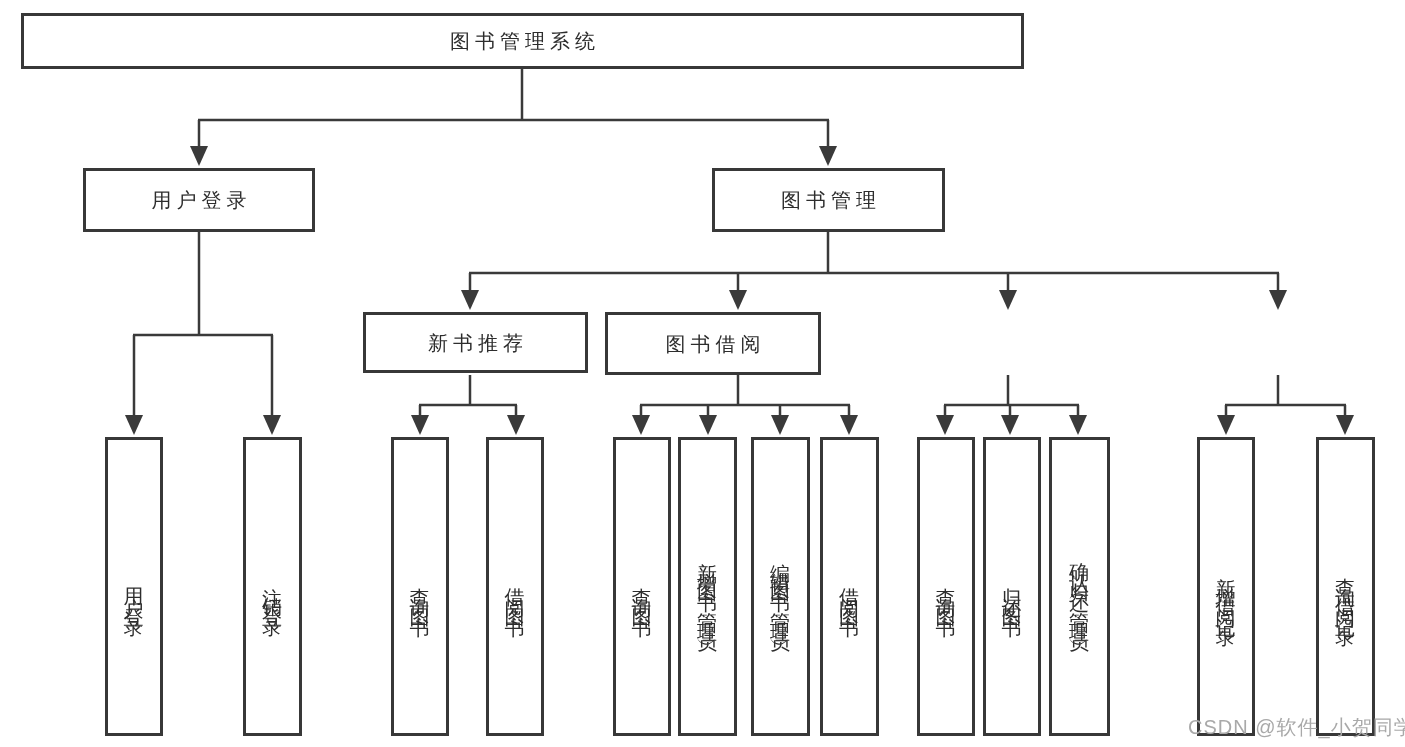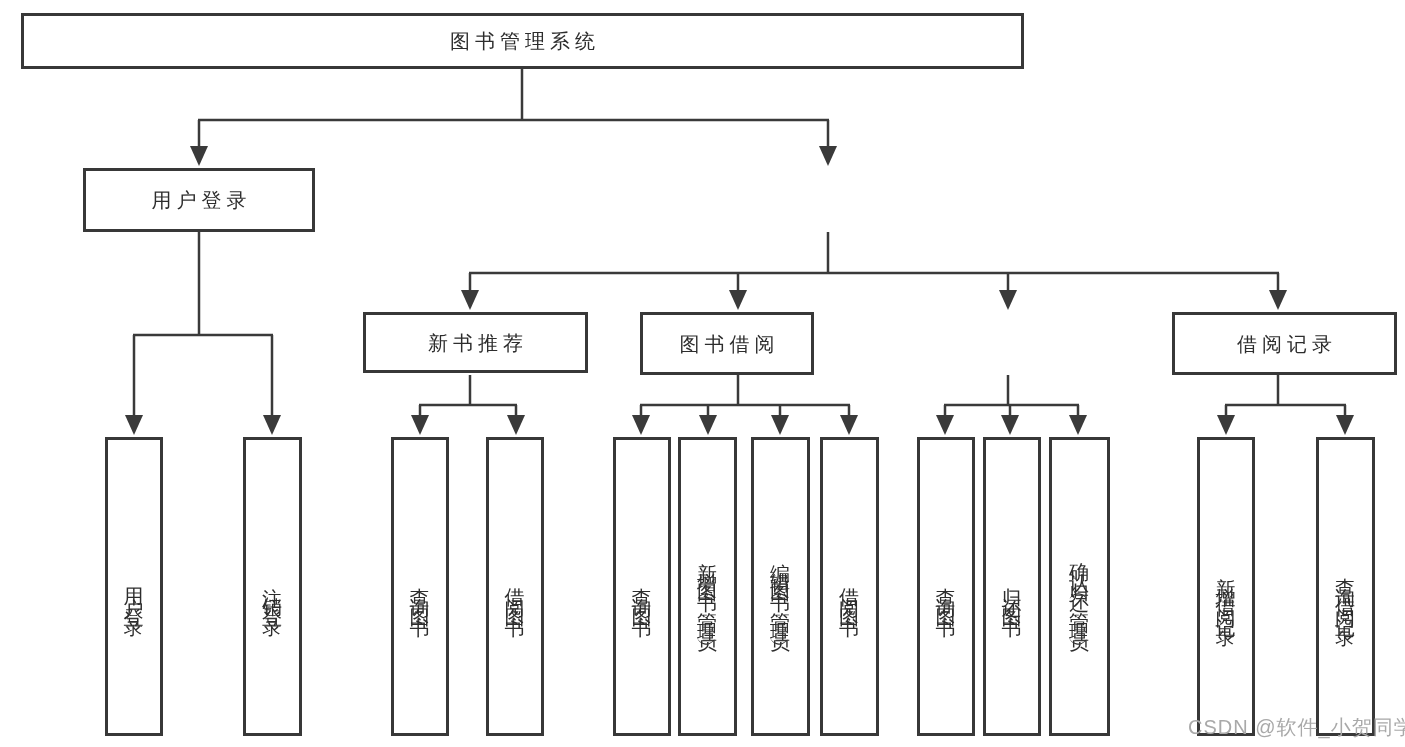--- a/index.html
+++ b/index.html
@@ -109,29 +109,29 @@
     </g>
   </svg>
 
   <div class="node" style="left:21px;top:13px;width:1003px;height:56px">
     <span class="hl">图书管理系统</span>
   </div>
 
   <div class="node" style="left:83px;top:168px;width:232px;height:64px">
     <span class="hl">用户登录</span>
   </div>
+  <div class="node" style="left:712px;top:168px;width:233px;height:64px">
+    <span class="hl">图书管理</span>
+  </div>
 
   <div class="node" style="left:363px;top:312px;width:225px;height:61px">
     <span class="hl">新书推荐</span>
   </div>
-  <div class="node" style="left:640px;top:312px;width:174px;height:63px">
+  <div class="node" style="left:605px;top:312px;width:216px;height:63px">
     <span class="hl">图书借阅</span>
-  </div>
-  <div class="node" style="left:1172px;top:312px;width:225px;height:63px">
-    <span class="hl">借阅记录</span>
   </div>
 
   <div class="node" style="left:105px;top:437px;width:58px;height:299px">
     <span class="vl">用户登录</span>
   </div>
   <div class="node" style="left:243px;top:437px;width:59px;height:299px">
     <span class="vl">注销登录</span>
   </div>
 
   <div class="node" style="left:391px;top:437px;width:58px;height:299px">

